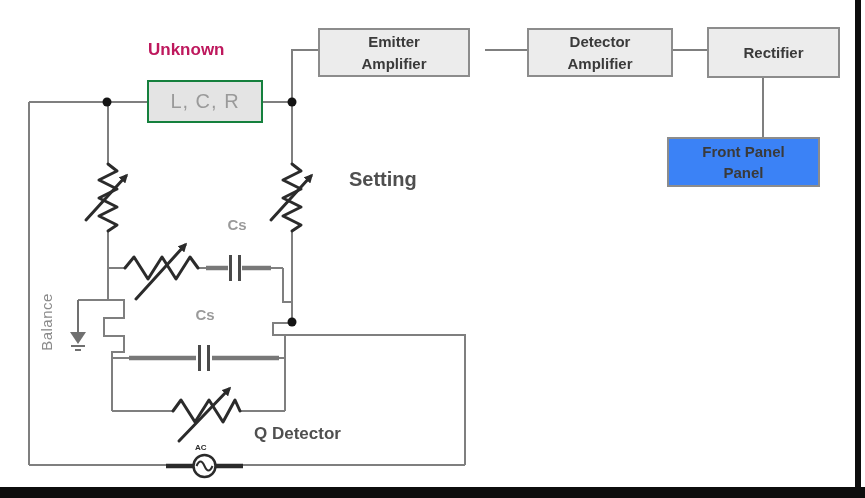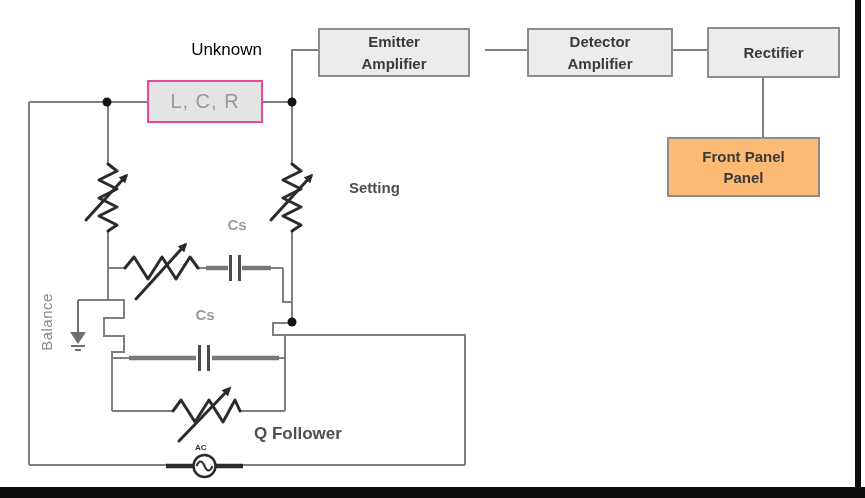--- a/index.html
+++ b/index.html
@@ -24,36 +24,36 @@
     justify-content: center;
     text-align: center;
     font-weight: 700;
     font-size: 15px;
     line-height: 1.42;
     color: #3a3a3a;
   }
   .block-ef  { left: 318px; top: 28px;  width: 152px; height: 49px; }
   .block-da  { left: 527px; top: 28px;  width: 146px; height: 49px; }
   .block-re  { left: 707px; top: 27px;  width: 133px; height: 51px; }
-  .block-fpm { left: 667px; top: 137px; width: 153px; height: 60px; background: #fdba74; }
+  .block-fpm { left: 667px; top: 137px; width: 153px; height: 50px; background: #3b82f6; }
 
   .block-lcr {
     left: 147px; top: 80px; width: 116px; height: 43px;
     background: #e4e4e4;
-    border: 2px solid #ec4899;
+    border: 2px solid #15803d;
     font-weight: 400;
     font-size: 20px;
     letter-spacing: 1px;
     color: #9a9a9a;
   }
 
   .lbl { position: absolute; white-space: nowrap; }
-  .lbl-unknown  { left: 148px; top: 40px; width: 114px; text-align: right;
-                  font-size: 17px; font-weight: 400; color: #000000; }
-  .lbl-setting  { left: 349px; top: 179px; font-size: 15px; font-weight: 700; color: #4f4f4f; }
+  .lbl-unknown  { left: 148px; top: 40px; width: 114px; text-align: left;
+                  font-size: 17px; font-weight: 700; color: #be185d; }
+  .lbl-setting  { left: 349px; top: 168px; font-size: 20px; font-weight: 700; color: #4f4f4f; }
   .lbl-cs-upper { left: 220px; top: 216px; width: 34px; text-align: center;
                   font-size: 15px; font-weight: 700; color: #9a9a9a; }
   .lbl-cs-lower { left: 188px; top: 306px; width: 34px; text-align: center;
                   font-size: 15px; font-weight: 700; color: #9a9a9a; }
   .lbl-balance  { left: 46px; top: 322px; transform: translate(-50%, -50%) rotate(-90deg);
                   font-size: 15px; color: #8a8a8a; letter-spacing: 0.5px; }
   .lbl-qsetting { left: 254px; top: 424px; font-size: 17px; font-weight: 700; color: #4f4f4f; }
   .lbl-ac       { left: 195px; top: 443px; width: 19px; text-align: left;
                   font-size: 8px; font-weight: 700; color: #2b2b2b; }
 
@@ -169,16 +169,16 @@
 
   <div class="block block-lcr">
     <div>L, C, R</div>
   </div>
 
   <div class="lbl lbl-unknown">Unknown</div>
   <div class="lbl lbl-setting">Setting</div>
   <div class="lbl lbl-cs-upper">Cs</div>
   <div class="lbl lbl-cs-lower">Cs</div>
   <div class="lbl lbl-balance">Balance</div>
-  <div class="lbl lbl-qsetting">Q Follower</div>
+  <div class="lbl lbl-qsetting">Q Detector</div>
   <div class="lbl lbl-ac">AC</div>
 
 </div>
 
 </body></html>

